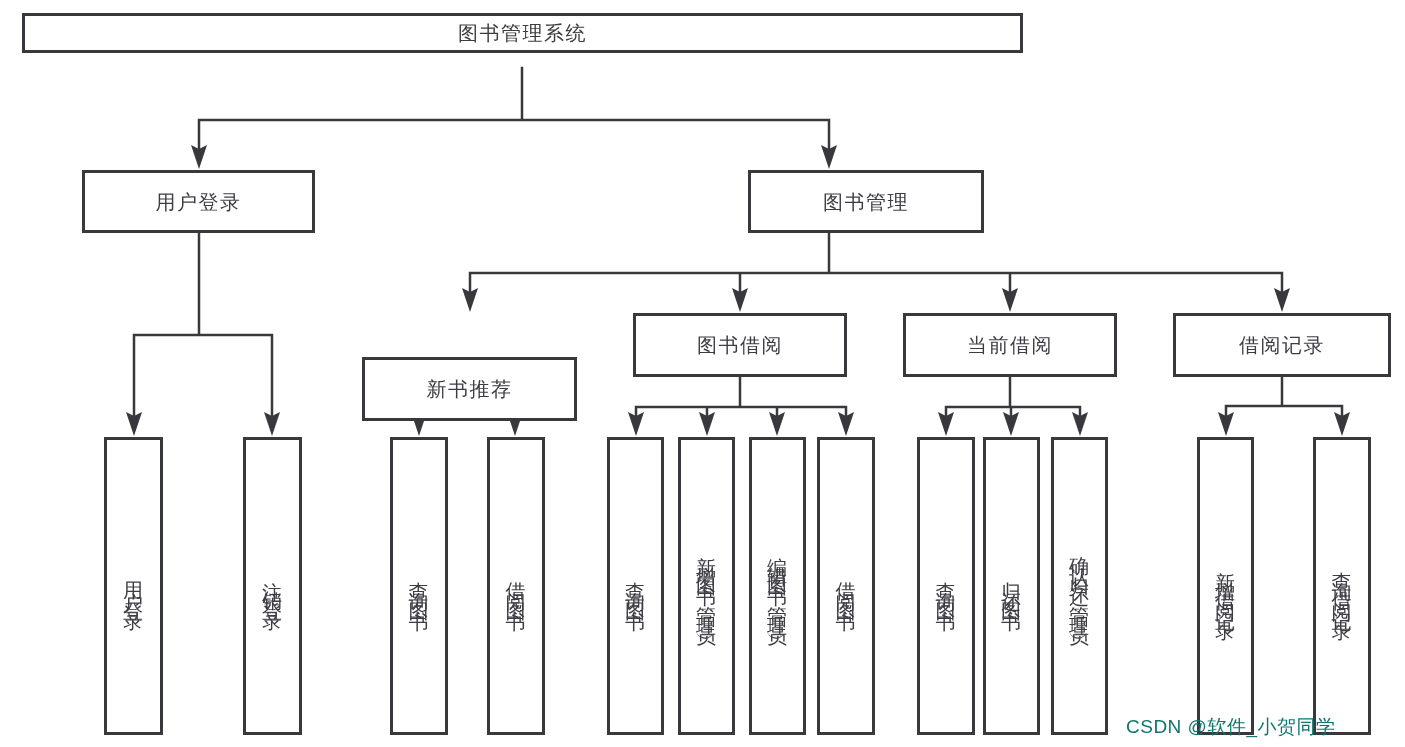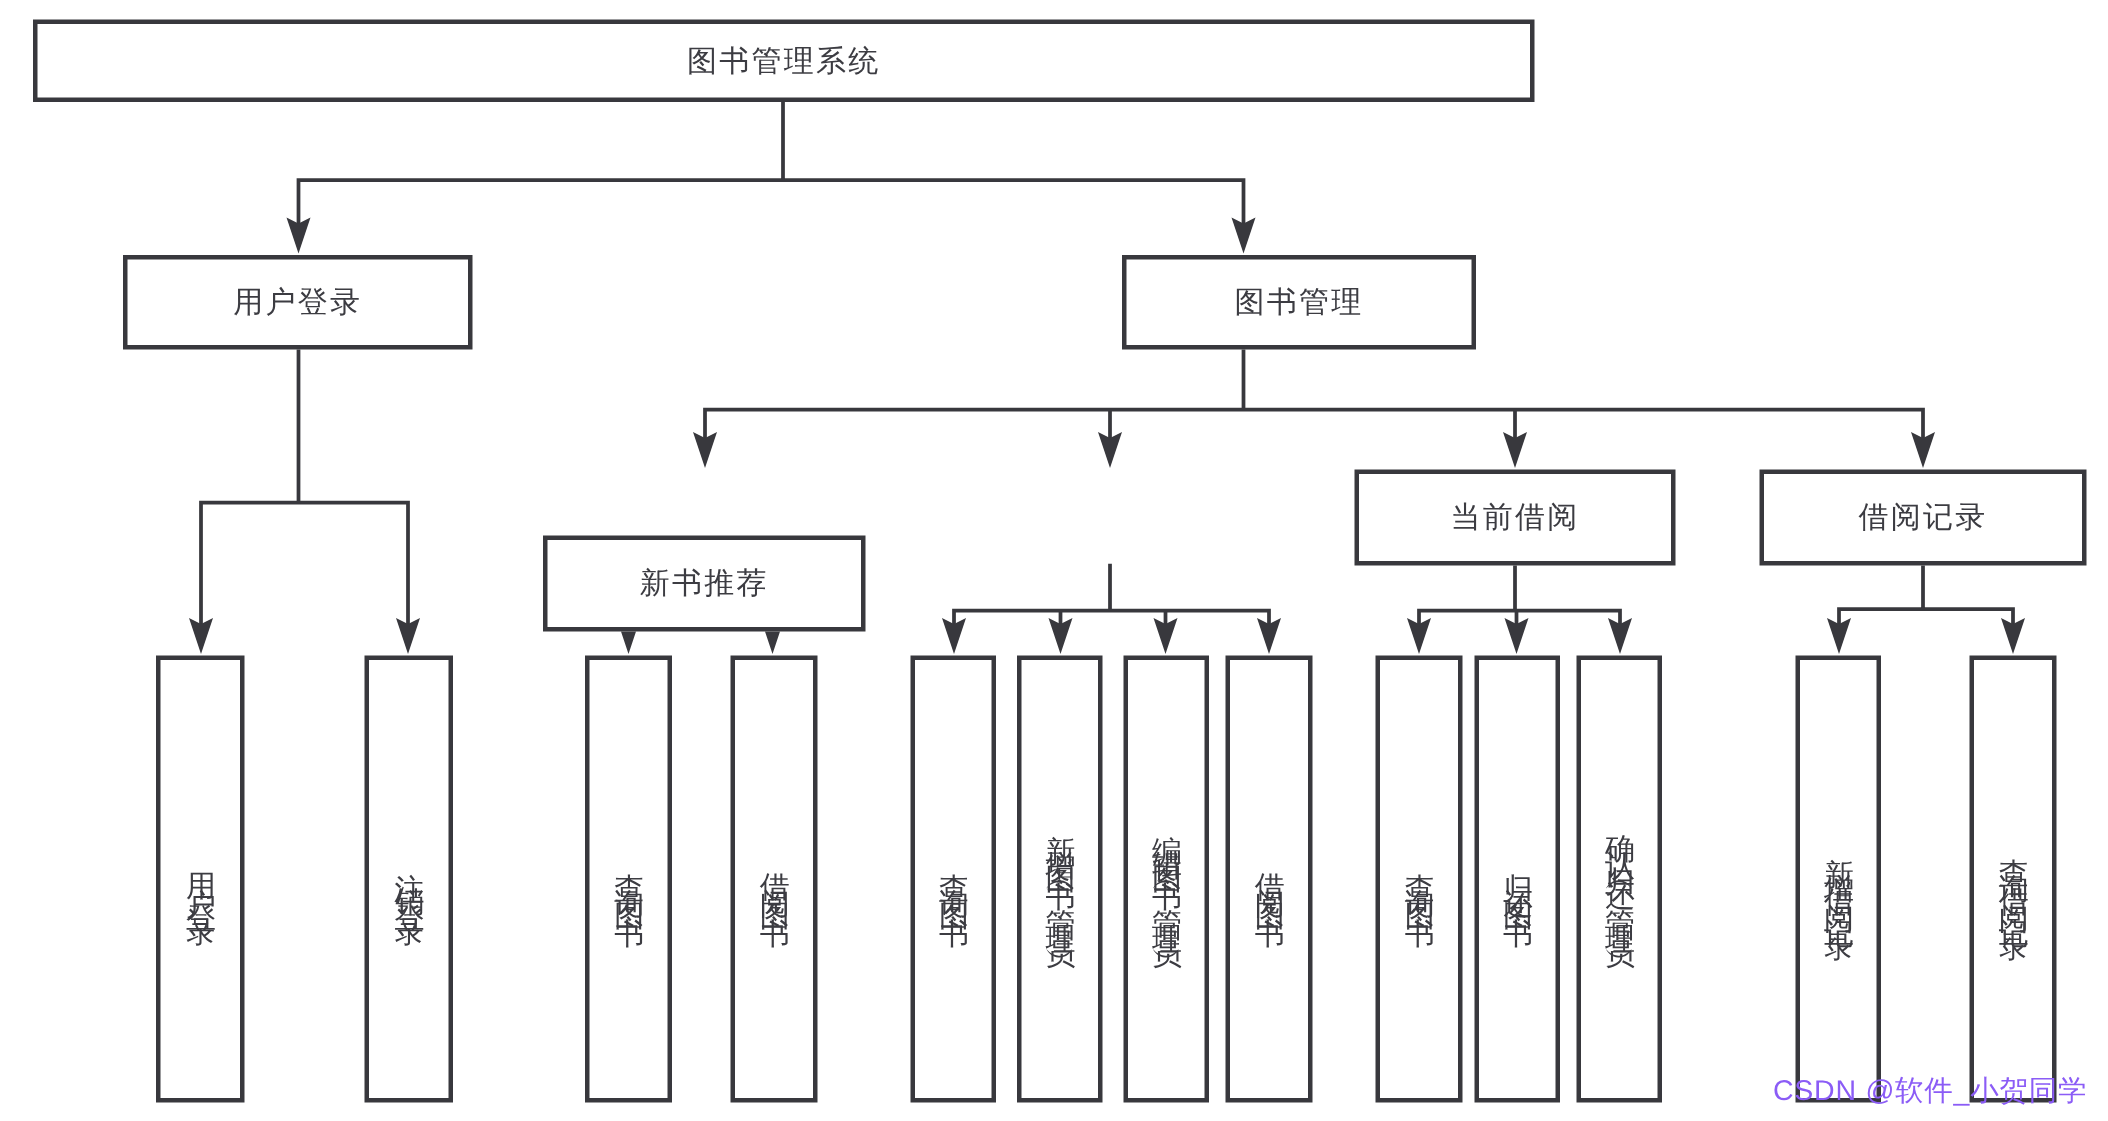--- a/index.html
+++ b/index.html
@@ -36,25 +36,25 @@
     letter-spacing: 1.5px;
   }
   .vbox {
     writing-mode: vertical-rl;
     font-size: 20px;
     letter-spacing: 10px;
     text-align: center;
   }
   #watermark {
     position: absolute;
-    left: 1182px;
+    left: 1126px;
     top: 714px;
     font-size: 19px;
     letter-spacing: 0.5px;
-    color: #8b5cf6;
+    color: #0f766e;
     white-space: nowrap;
     z-index: 5;
     text-align: center;
   }
 </style>
 </head>
 <body>
 
 <div id="stage">
 
@@ -91,33 +91,36 @@
       <polygon points="769,412 777,416 785,412 777,436"></polygon>
       <polygon points="838,412 846,416 854,412 846,436"></polygon>
       <polygon points="938,412 946,416 954,412 946,436"></polygon>
       <polygon points="1003,412 1011,416 1019,412 1011,436"></polygon>
       <polygon points="1072,412 1080,416 1088,412 1080,436"></polygon>
       <polygon points="1218,412 1226,416 1234,412 1226,436"></polygon>
       <polygon points="1334,412 1342,416 1350,412 1342,436"></polygon>
     </g>
   </svg>
 
-  <div class="node hbox" style="left:22px; top:13px; width:1001px; height:55px;">
+  <div class="node hbox" style="left:22px; top:13px; width:1001px; height:40px;">
     <span>图书管理系统</span>
   </div>
 
   <div class="node hbox" style="left:82px; top:170px; width:233px; height:63px;">
     <span>用户登录</span>
   </div>
   <div class="node hbox" style="left:711px; top:170px; width:236px; height:63px;margin-left:37px;">
     <span>图书管理</span>
   </div>
 
   <div class="node hbox" style="left:362px; top:313px; width:215px; height:64px;margin-top:44px;">
     <span>新书推荐</span>
+  </div>
+  <div class="node hbox" style="left:633px; top:313px; width:214px; height:64px;">
+    <span>图书借阅</span>
   </div>
   <div class="node hbox" style="left:1173px; top:313px; width:218px; height:64px;">
     <span>借阅记录</span>
   </div>
   <div class="node hbox" style="left:903px; top:313px; width:214px; height:64px;">
     <span>当前借阅</span>
   </div>
 
   <div class="node vbox" style="left:104px; top:437px; width:59px; height:298px;">
     <span>用户登录</span>

